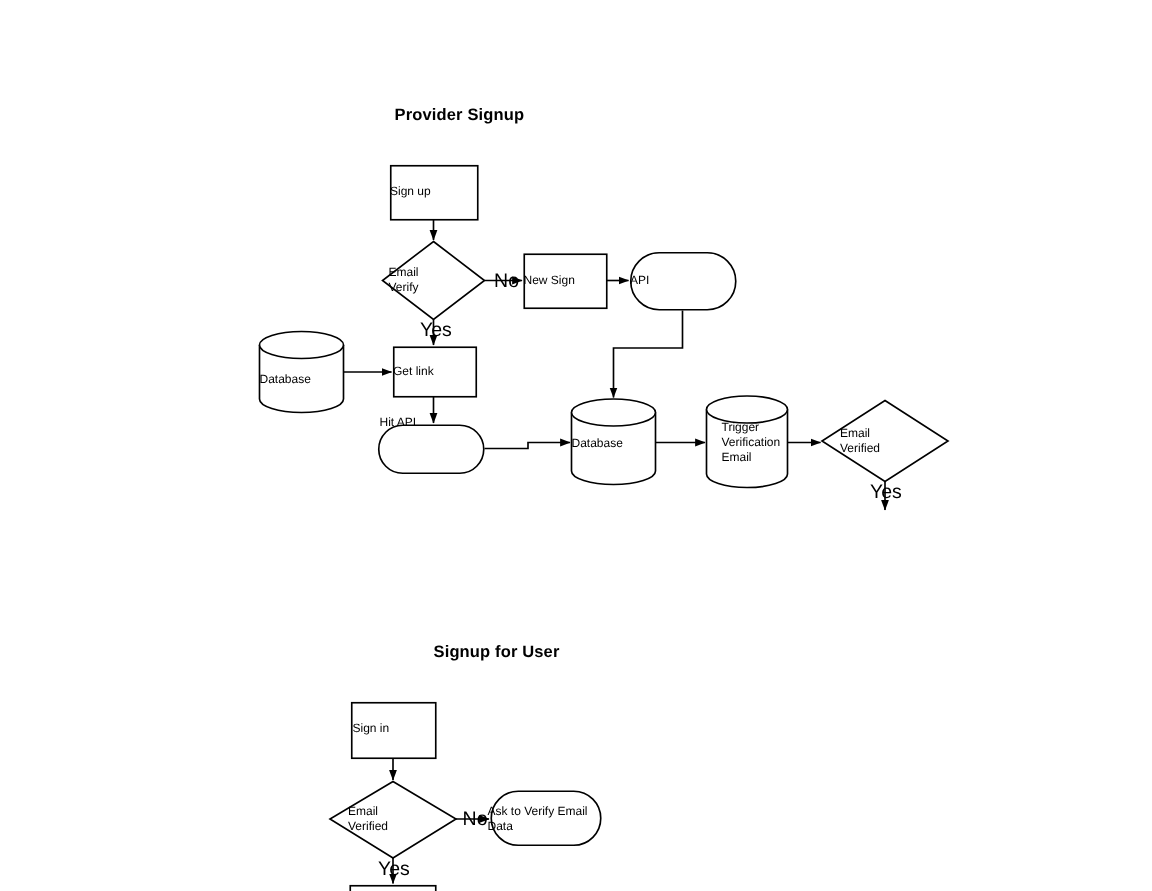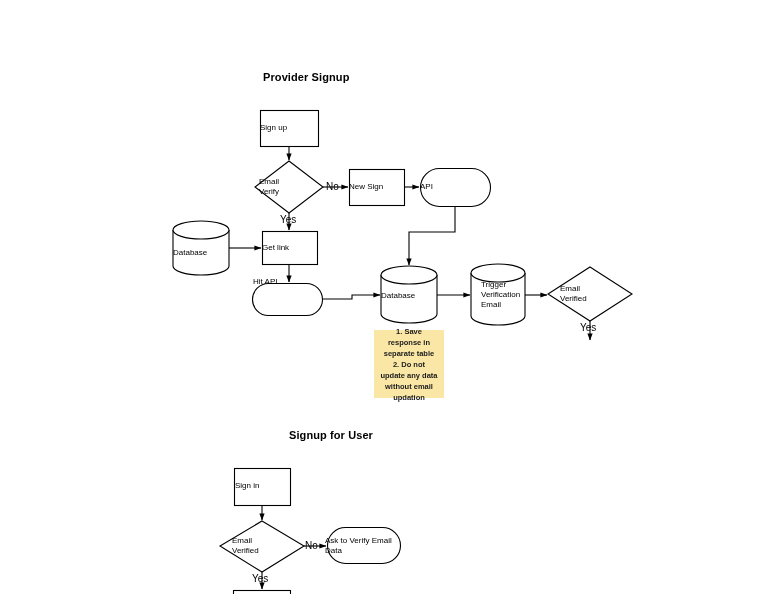--- a/index.html
+++ b/index.html
@@ -39,23 +39,23 @@
     position: absolute;
     font-size: 8px;
     line-height: 10px;
     text-align: left;
     color: #000;
     pointer-events: none;
     white-space: pre-line;
   }
   .edge-label {
     position: absolute;
-    font-size: 10px;
+    font-size: 13px;
     line-height: 9px;
-    text-align: left;
+    text-align: right;
     color: #000;
     white-space: nowrap;
   }
   .sticky {
     position: absolute;
     background: #fae7a6;
     color: #1a1a1a;
     font-size: 7.5px;
     line-height: 11px;
     text-align: center;
@@ -182,24 +182,20 @@
 
   <div class="node-label" style="left:560px; top:244px; width:60px;">Email
 Verified</div>
 
   <div class="edge-label" style="left:326px; top:142px; width:20px;">No</div>
 
   <div class="edge-label" style="left:280px; top:175px; width:20px;">Yes</div>
 
   <div class="edge-label" style="left:580px; top:283px; width:20px;">Yes</div>
 
-  <div class="sticky" style="left:374px; top:290px; width:70px; height:68px;">
-    <span class="sticky-inner">1. Save response in separate table
-2. Do not update any data without email updation</span>
-  </div>
 
 
   <div class="node-label" style="left:235px; top:441px; width:56px;">Sign in</div>
 
   <div class="node-label" style="left:232px; top:496px; width:60px;">Email
 Verified</div>
 
   <div class="node-label" style="left:325px; top:496px; width:78px;">Ask to Verify Email
 Data</div>
 

